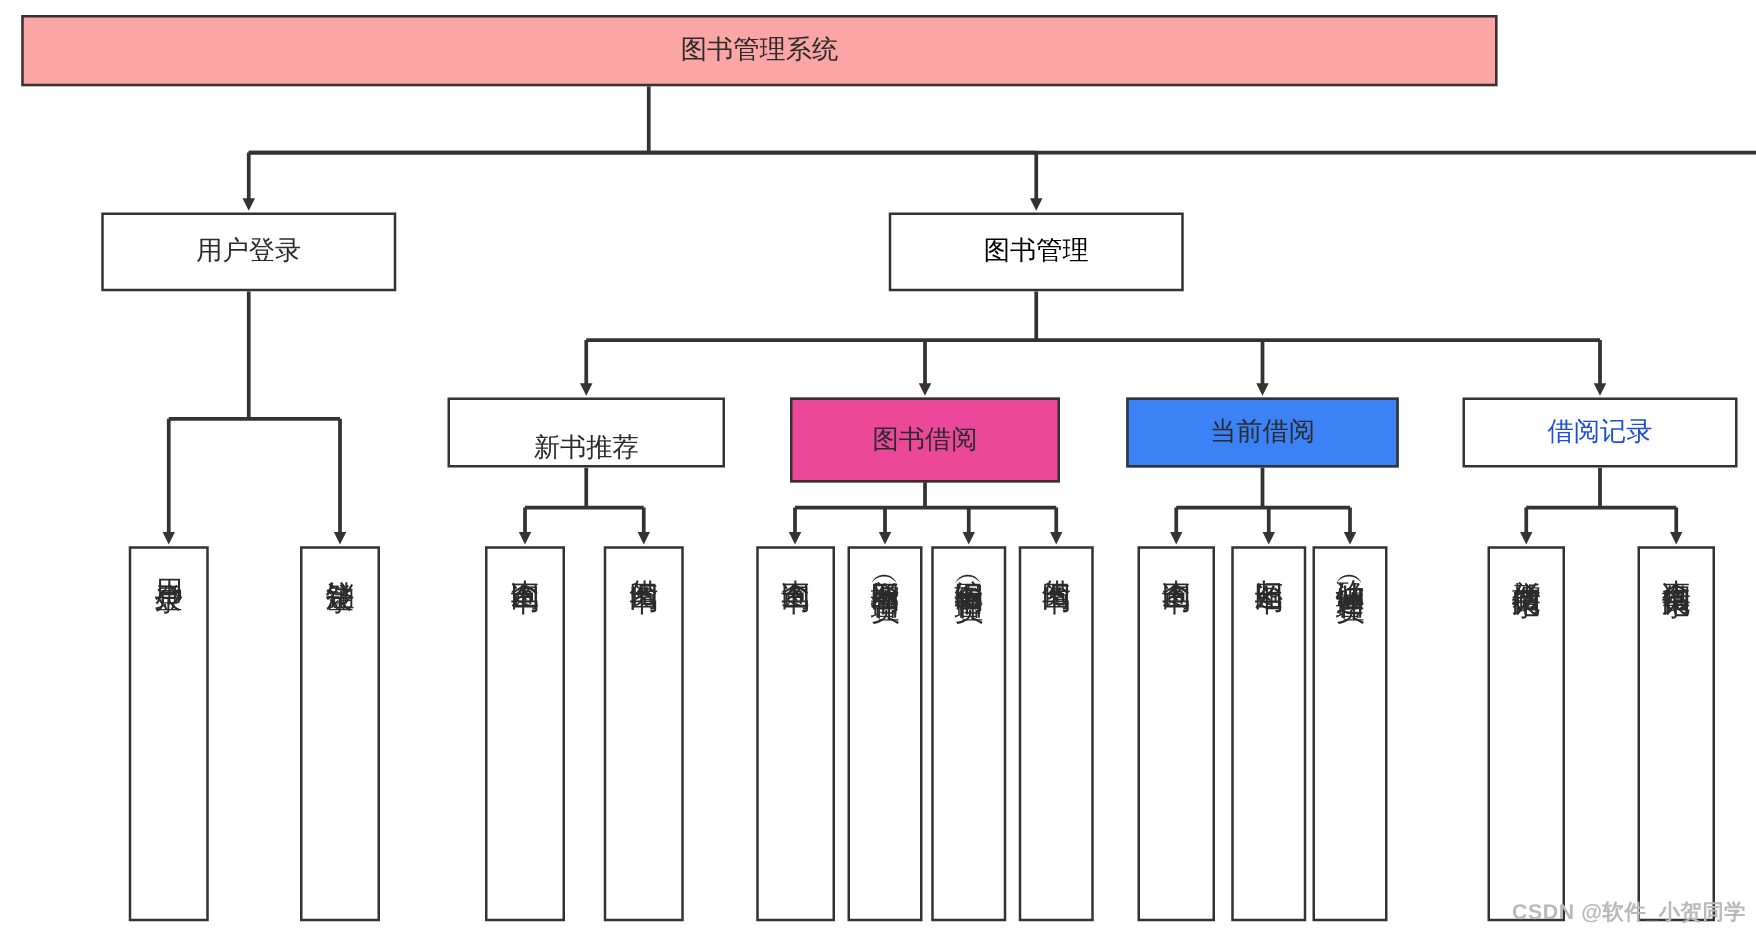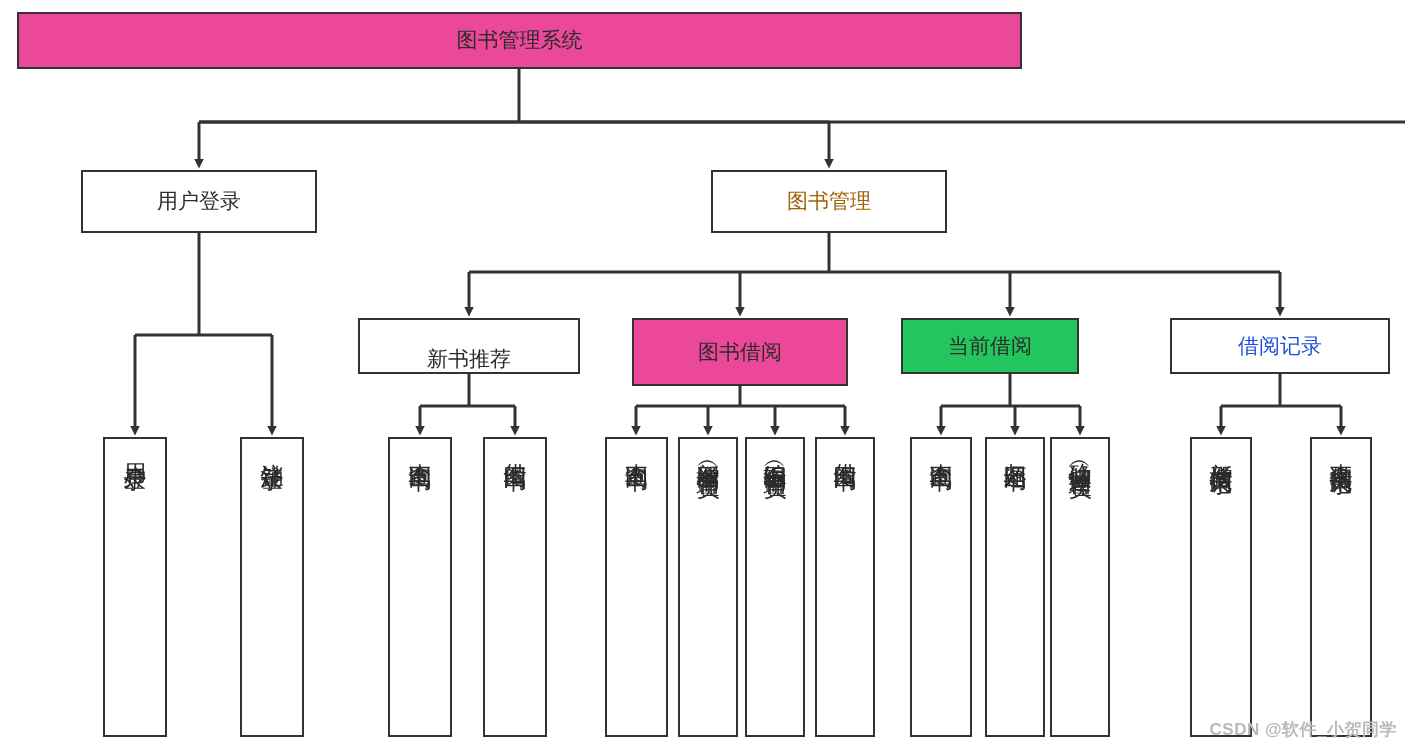--- a/index.html
+++ b/index.html
@@ -119,38 +119,38 @@
       <path d="M1015,406 L1015,427" marker-end="url(#arrow)"></path>
       <path d="M1080,406 L1080,427" marker-end="url(#arrow)"></path>
 
       <path d="M1280,374 L1280,406"></path>
       <path d="M1221,406 L1341,406"></path>
       <path d="M1221,406 L1221,427" marker-end="url(#arrow)"></path>
       <path d="M1341,406 L1341,427" marker-end="url(#arrow)"></path>
     </g>
   </svg>
 
-  <div class="node root horiz" id="n-root" style="left: 17px; top: 12px; width: 1005px; height: 57px; border-color: rgb(51, 51, 51); background: #ec4899;">
+  <div class="node root horiz" id="n-root" style="left: 17px; top: 12px; width: 1181px; height: 57px; border-color: rgb(51, 51, 51); background: #fca5a5;">
     <span class="label" style="color: rgb(43, 43, 43);">图书管理系统</span>
   </div>
 
   <div class="node horiz" id="n-l2-0" style="left: 81px; top: 170px; width: 236px; height: 63px; border-color: rgb(51, 51, 51); background: rgb(255, 255, 255);">
     <span class="label" style="color: rgb(43, 43, 43);">用户登录</span>
   </div>
   <div class="node horiz" id="n-l2-1" style="left: 711px; top: 170px; width: 236px; height: 63px; border-color: rgb(51, 51, 51); background: rgb(255, 255, 255);">
-    <span class="label" style="color: #a16207;">图书管理</span>
+    <span class="label" style="color: #000000;">图书管理</span>
   </div>
 
   <div class="node horiz" id="n-l3-0" style="left: 358px; top: 318px; width: 222px; height: 56px; border-color: rgb(51, 51, 51); background: rgb(255, 255, 255);">
     <span class="label" style="color: rgb(43, 43, 43); margin-top: 26px;">新书推荐</span>
   </div>
   <div class="node horiz" id="n-l3-1" style="left: 632px; top: 318px; width: 216px; height: 68px; border-color: rgb(51, 51, 51); background: #ec4899;">
     <span class="label" style="color: rgb(43, 43, 43);">图书借阅</span>
   </div>
-  <div class="node horiz" id="n-l3-2" style="left: 901px; top: 318px; width: 178px; height: 56px; border-color: rgb(51, 51, 51); background: #22c55e;">
+  <div class="node horiz" id="n-l3-2" style="left: 901px; top: 318px; width: 218px; height: 56px; border-color: rgb(51, 51, 51); background: #3b82f6;">
     <span class="label" style="color: rgb(43, 43, 43);">当前借阅</span>
   </div>
   <div class="node horiz" id="n-l3-3" style="left: 1170px; top: 318px; width: 220px; height: 56px; border-color: rgb(51, 51, 51); background: rgb(255, 255, 255);">
     <span class="label" style="color: #1d4ed8;">借阅记录</span>
   </div>
 
   <div class="node vert" id="n-leaf-0" style="left: 103px; top: 437px; width: 64px; height: 300px; border-color: rgb(51, 51, 51); background: rgb(255, 255, 255);">
     <span class="label" style="color: rgb(43, 43, 43);">用户登录</span>
   </div>
   <div class="node vert" id="n-leaf-1" style="left: 240px; top: 437px; width: 64px; height: 300px; border-color: rgb(51, 51, 51); background: rgb(255, 255, 255);">

